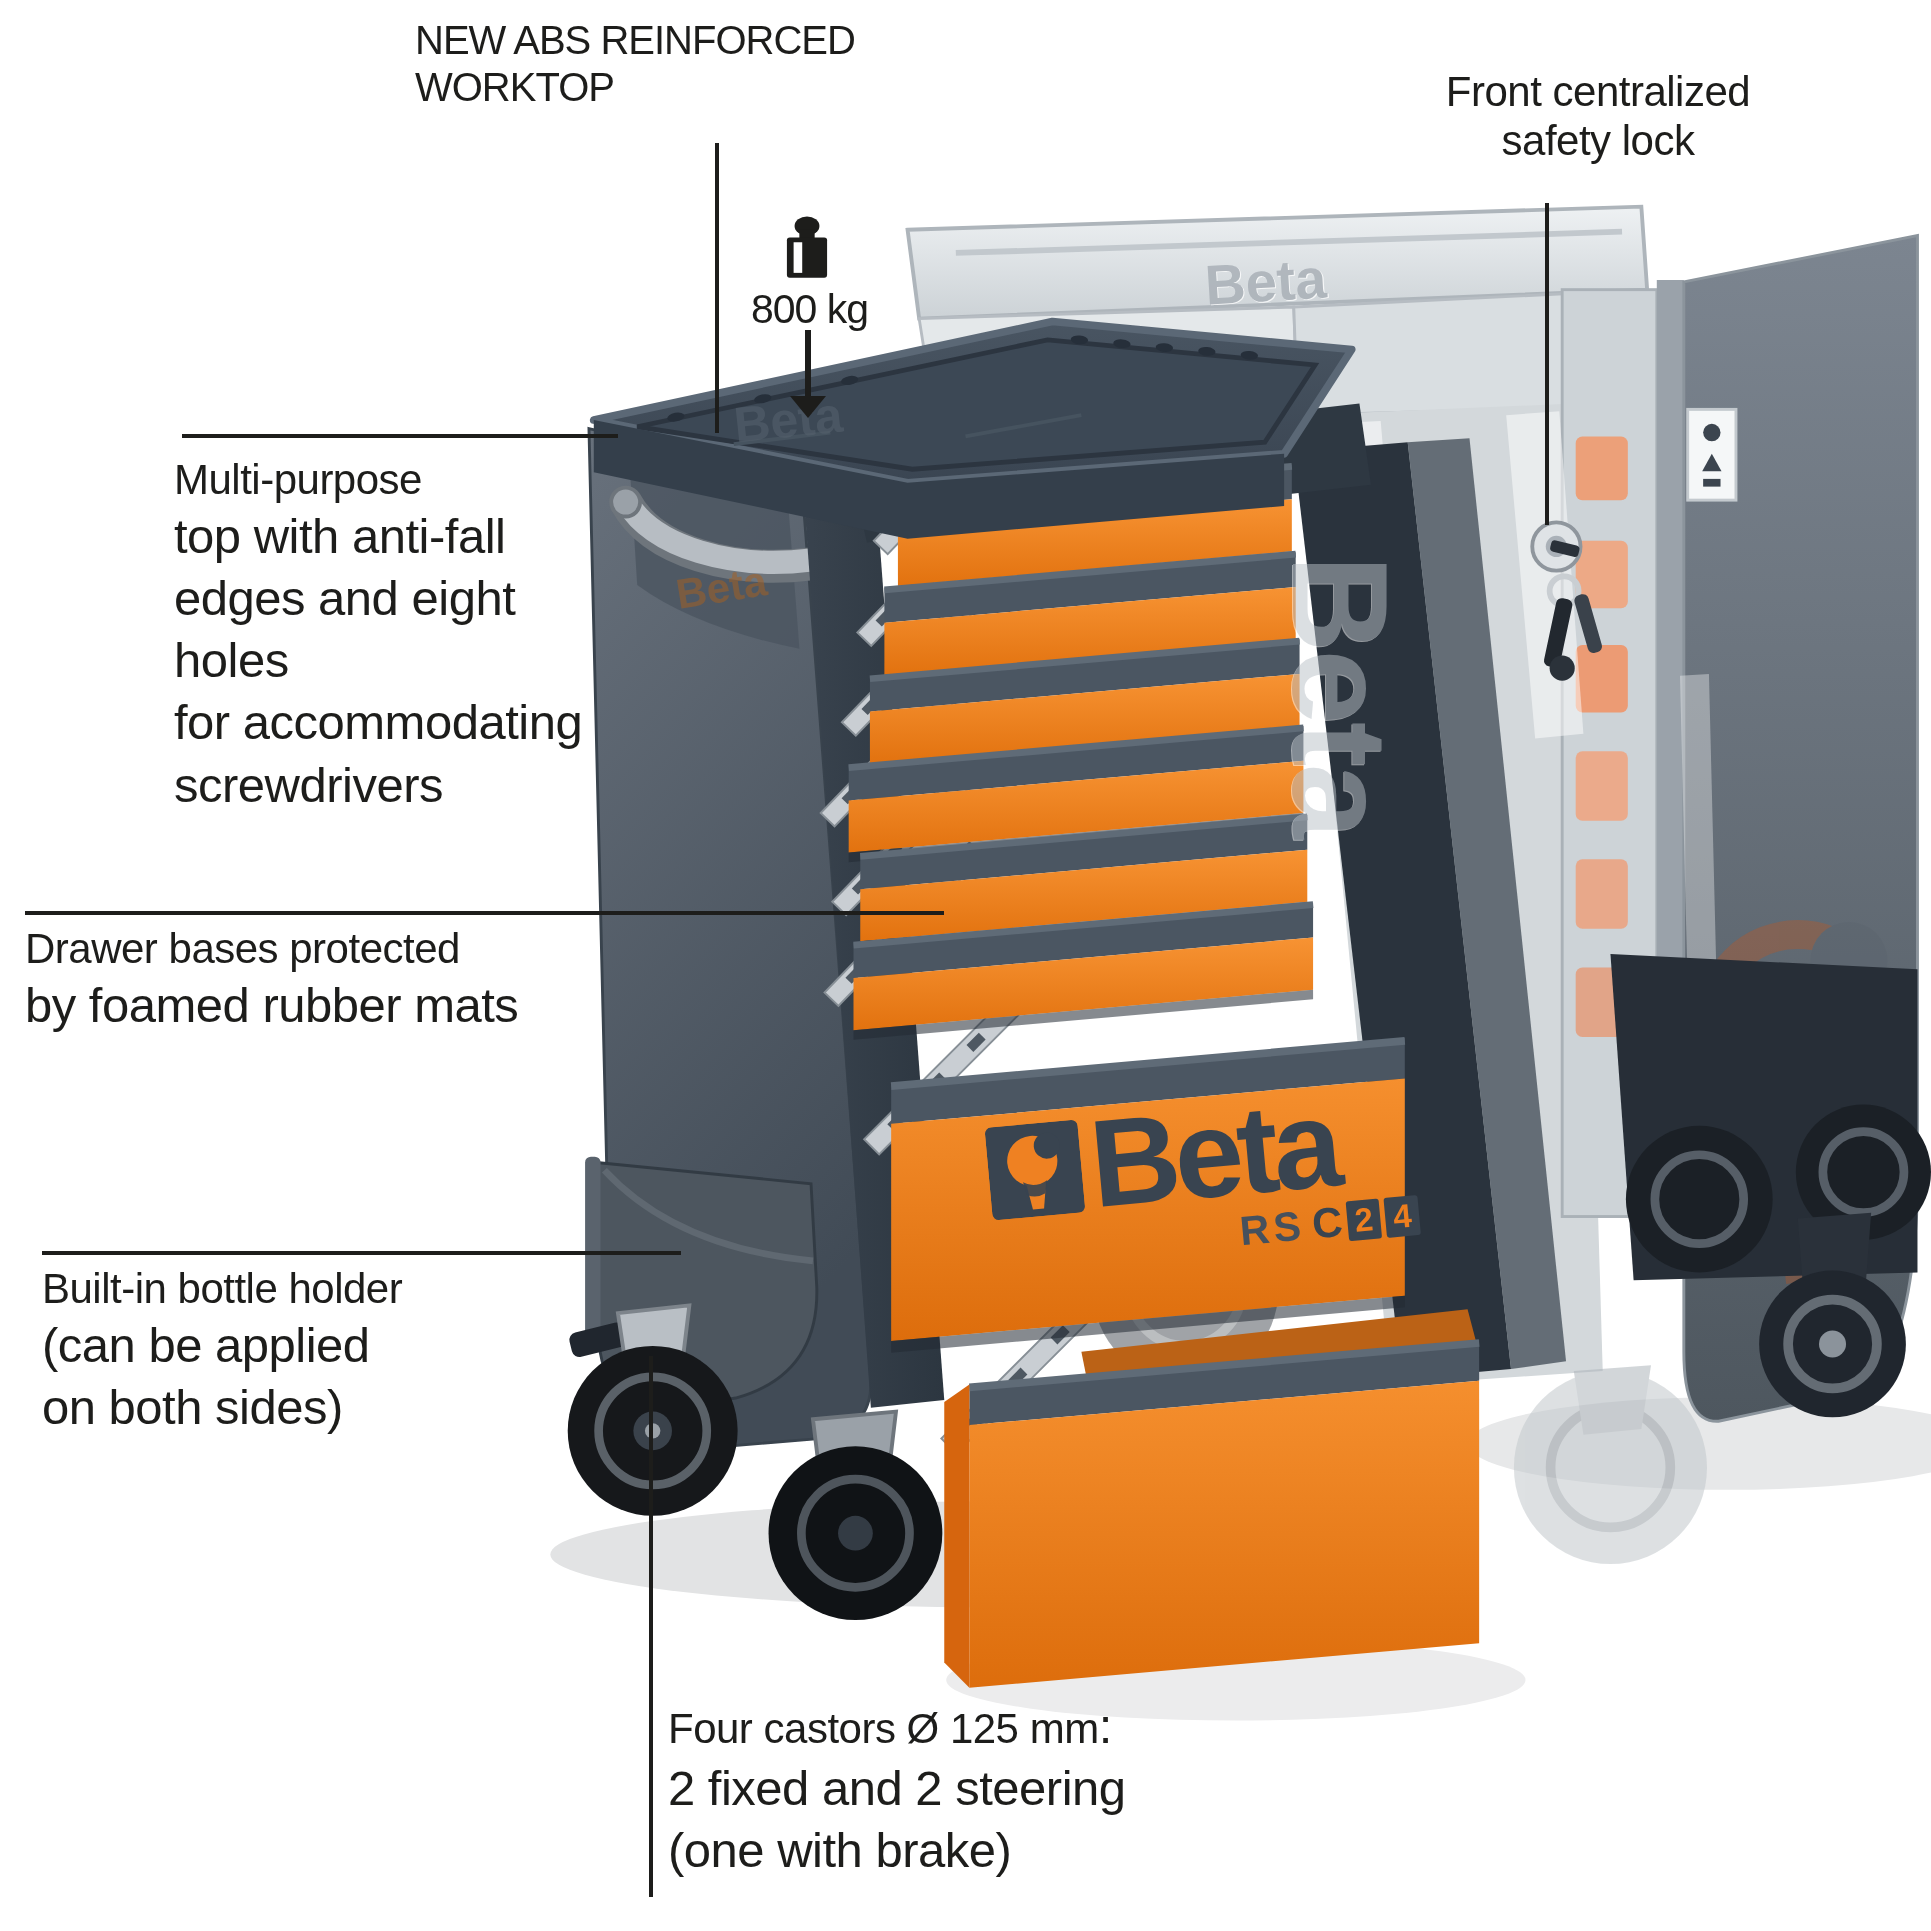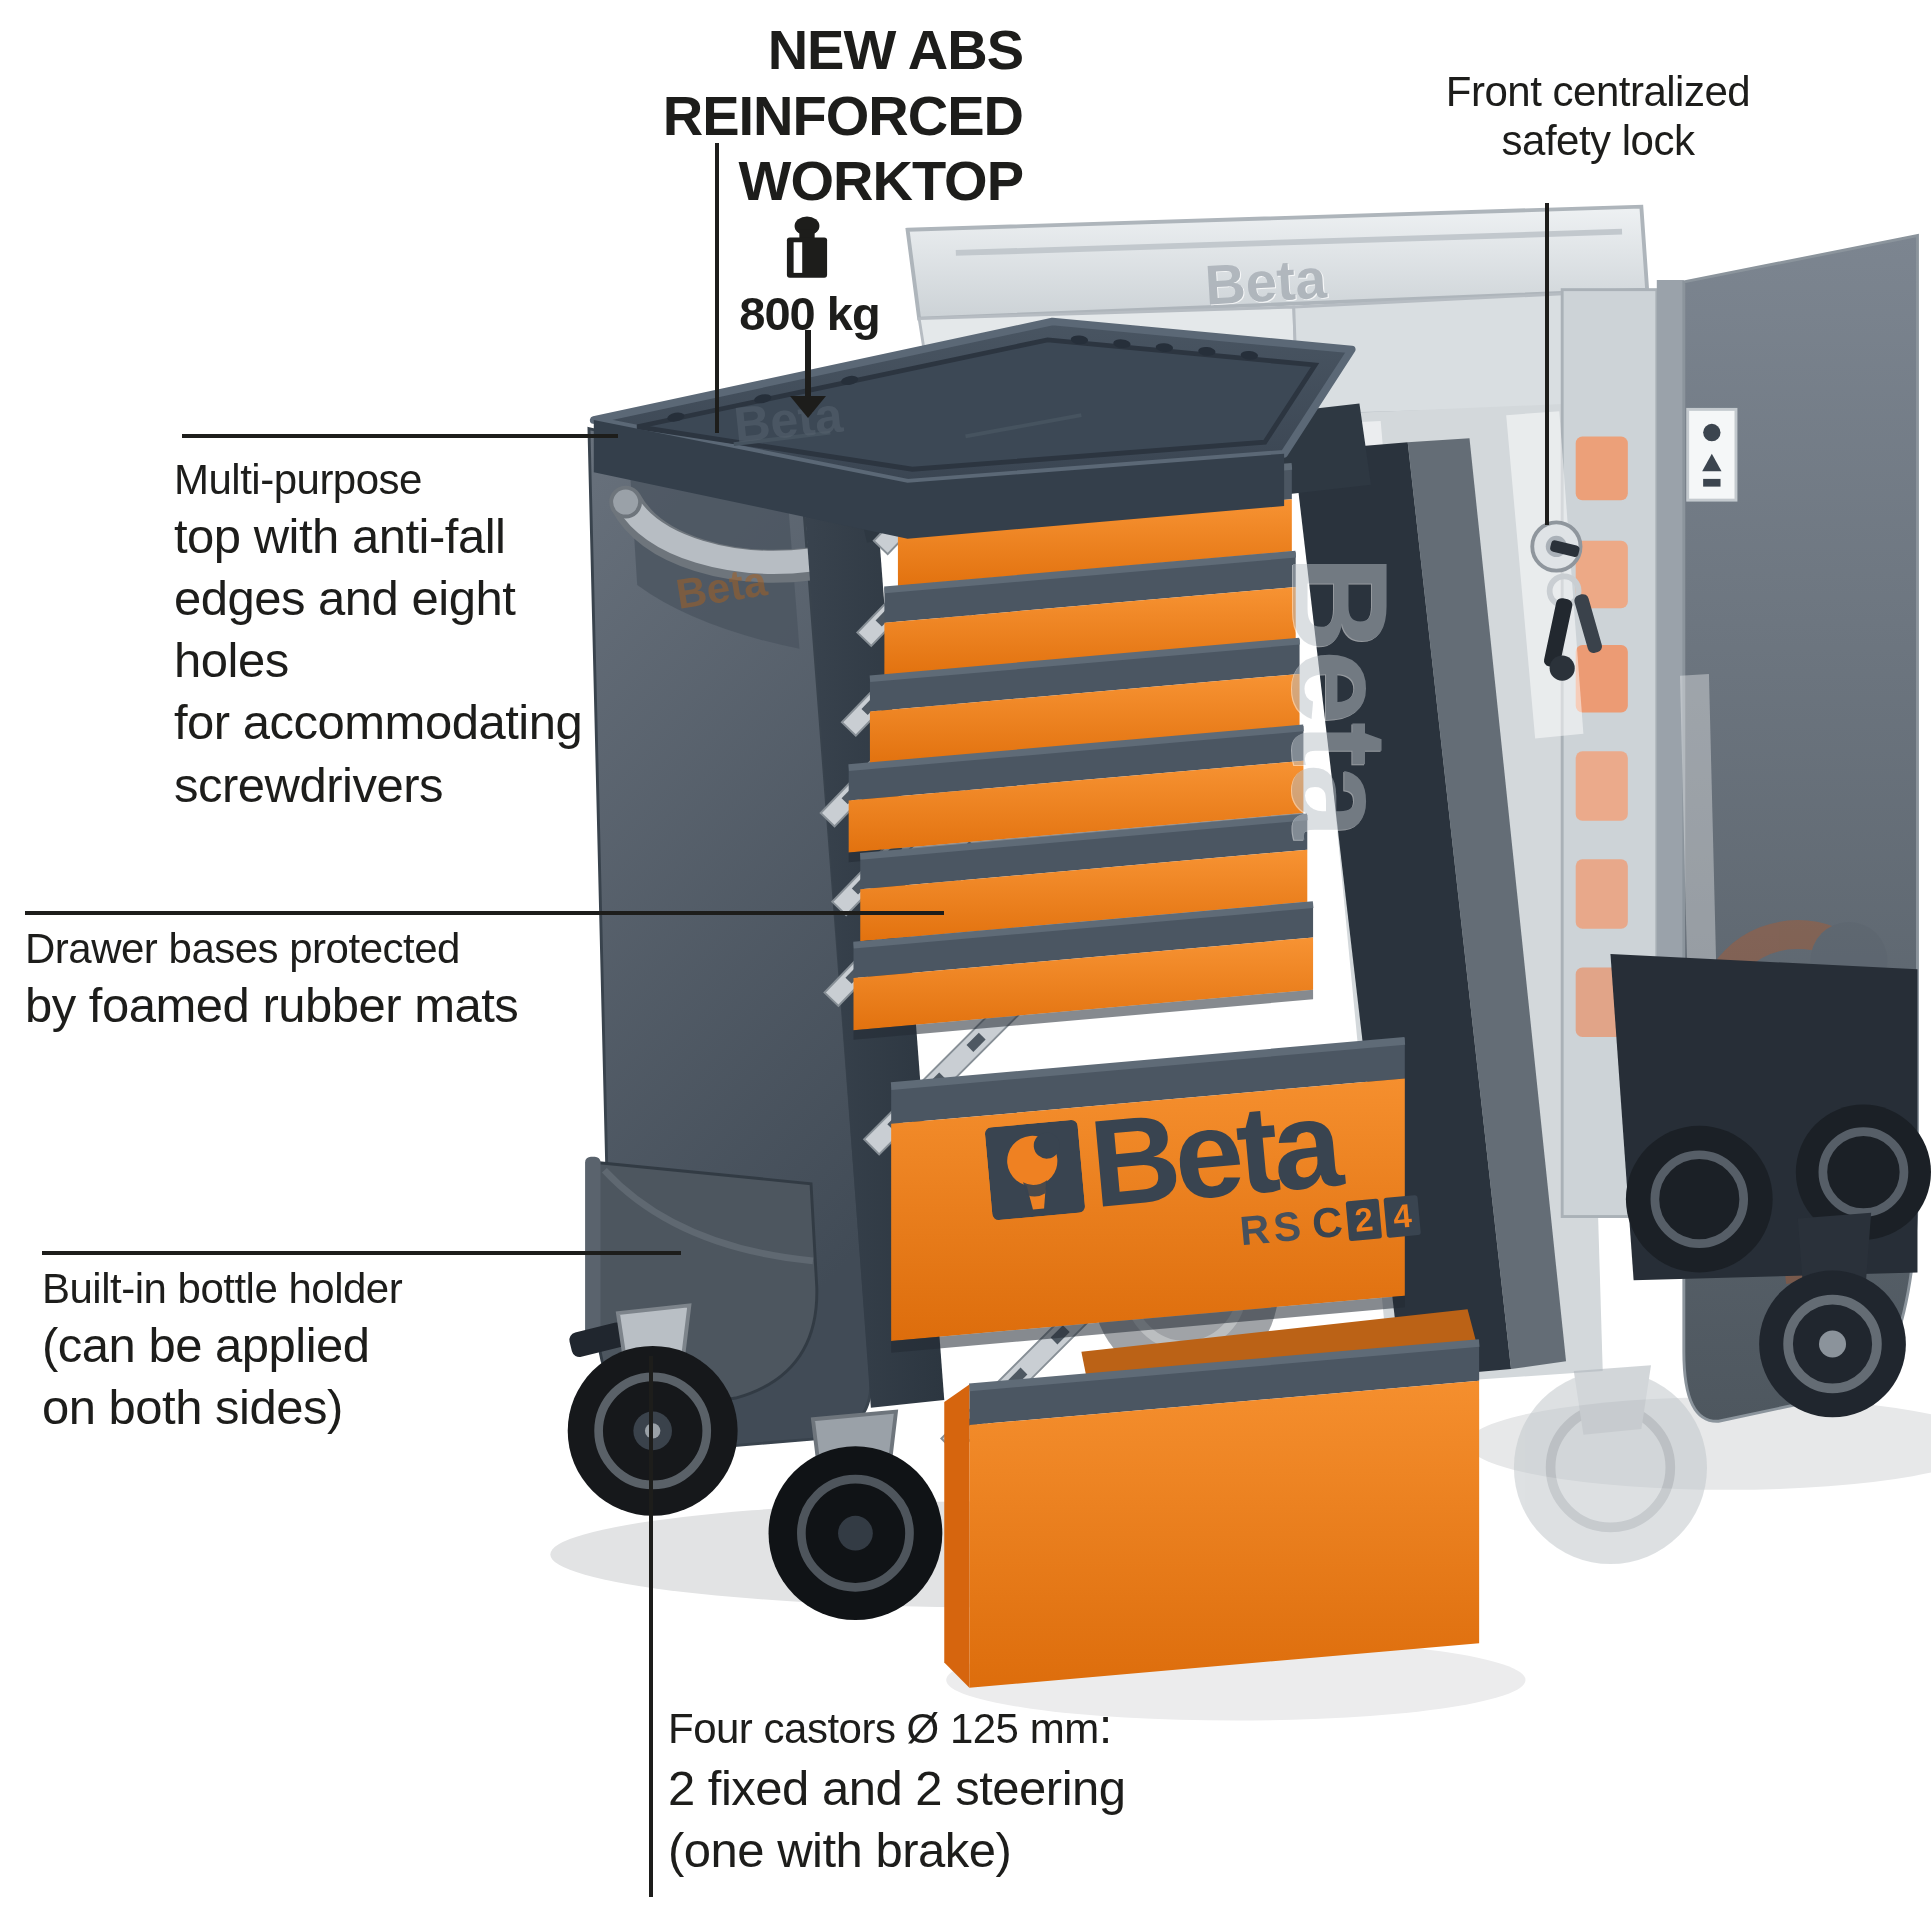--- a/index.html
+++ b/index.html
@@ -3,23 +3,23 @@
 <meta charset="utf-8">
 <style>
   html,body{margin:0;padding:0;background:#ffffff;}
   .stage{position:relative;width:1931px;height:1931px;background:#fff;overflow:hidden;
          font-family:"Liberation Sans",sans-serif;color:#1d1d1b;}
   .art{position:absolute;left:0;top:0;}
   
   .co{position:absolute;color:#1d1d1b;}
   .co .t{font-weight:normal;font-size:42px;line-height:1.16;letter-spacing:-0.5px;}
   .co .r{font-weight:normal;font-size:49px;line-height:1.27;letter-spacing:-0.5px;}
-  .heading{font-weight:bold;font-size:56px;line-height:1.17;text-align:right;letter-spacing:-1px;}
+  .heading{font-weight:normal;font-size:40px;line-height:1.17;text-align:left;letter-spacing:-1px;}
   .hline,.vline{position:absolute;background:#1d1d1b;}
-  .kg{position:absolute;font-weight:bold;font-size:47px;letter-spacing:-1px;}
+  .kg{position:absolute;font-weight:normal;font-size:41px;letter-spacing:-1px;}
   .arrowhead{position:absolute;width:0;height:0;border-left:18.3px solid transparent;
              border-right:18.3px solid transparent;border-top:22px solid #1d1d1b;}
   
   .betaLogo{position:absolute;left:983px;top:1112px;width:463px;transform:rotate(-5.2deg);
             transform-origin:left top;}
   .betaLogo .row1{display:flex;align-items:center;}
   .betaWord{font-weight:bold;font-size:124px;line-height:1;letter-spacing:-5.8px;color:#394450;margin-left:9.7px;}
   .rsRow{display:flex;align-items:center;justify-content:flex-end;width:425px;margin-top:-5.8px;}
   .rsTxt{font-weight:bold;font-size:41px;letter-spacing:3.9px;color:#46515d;}
   .cTxt{font-weight:bold;font-size:42px;color:#394450;margin-left:7.7px;}

